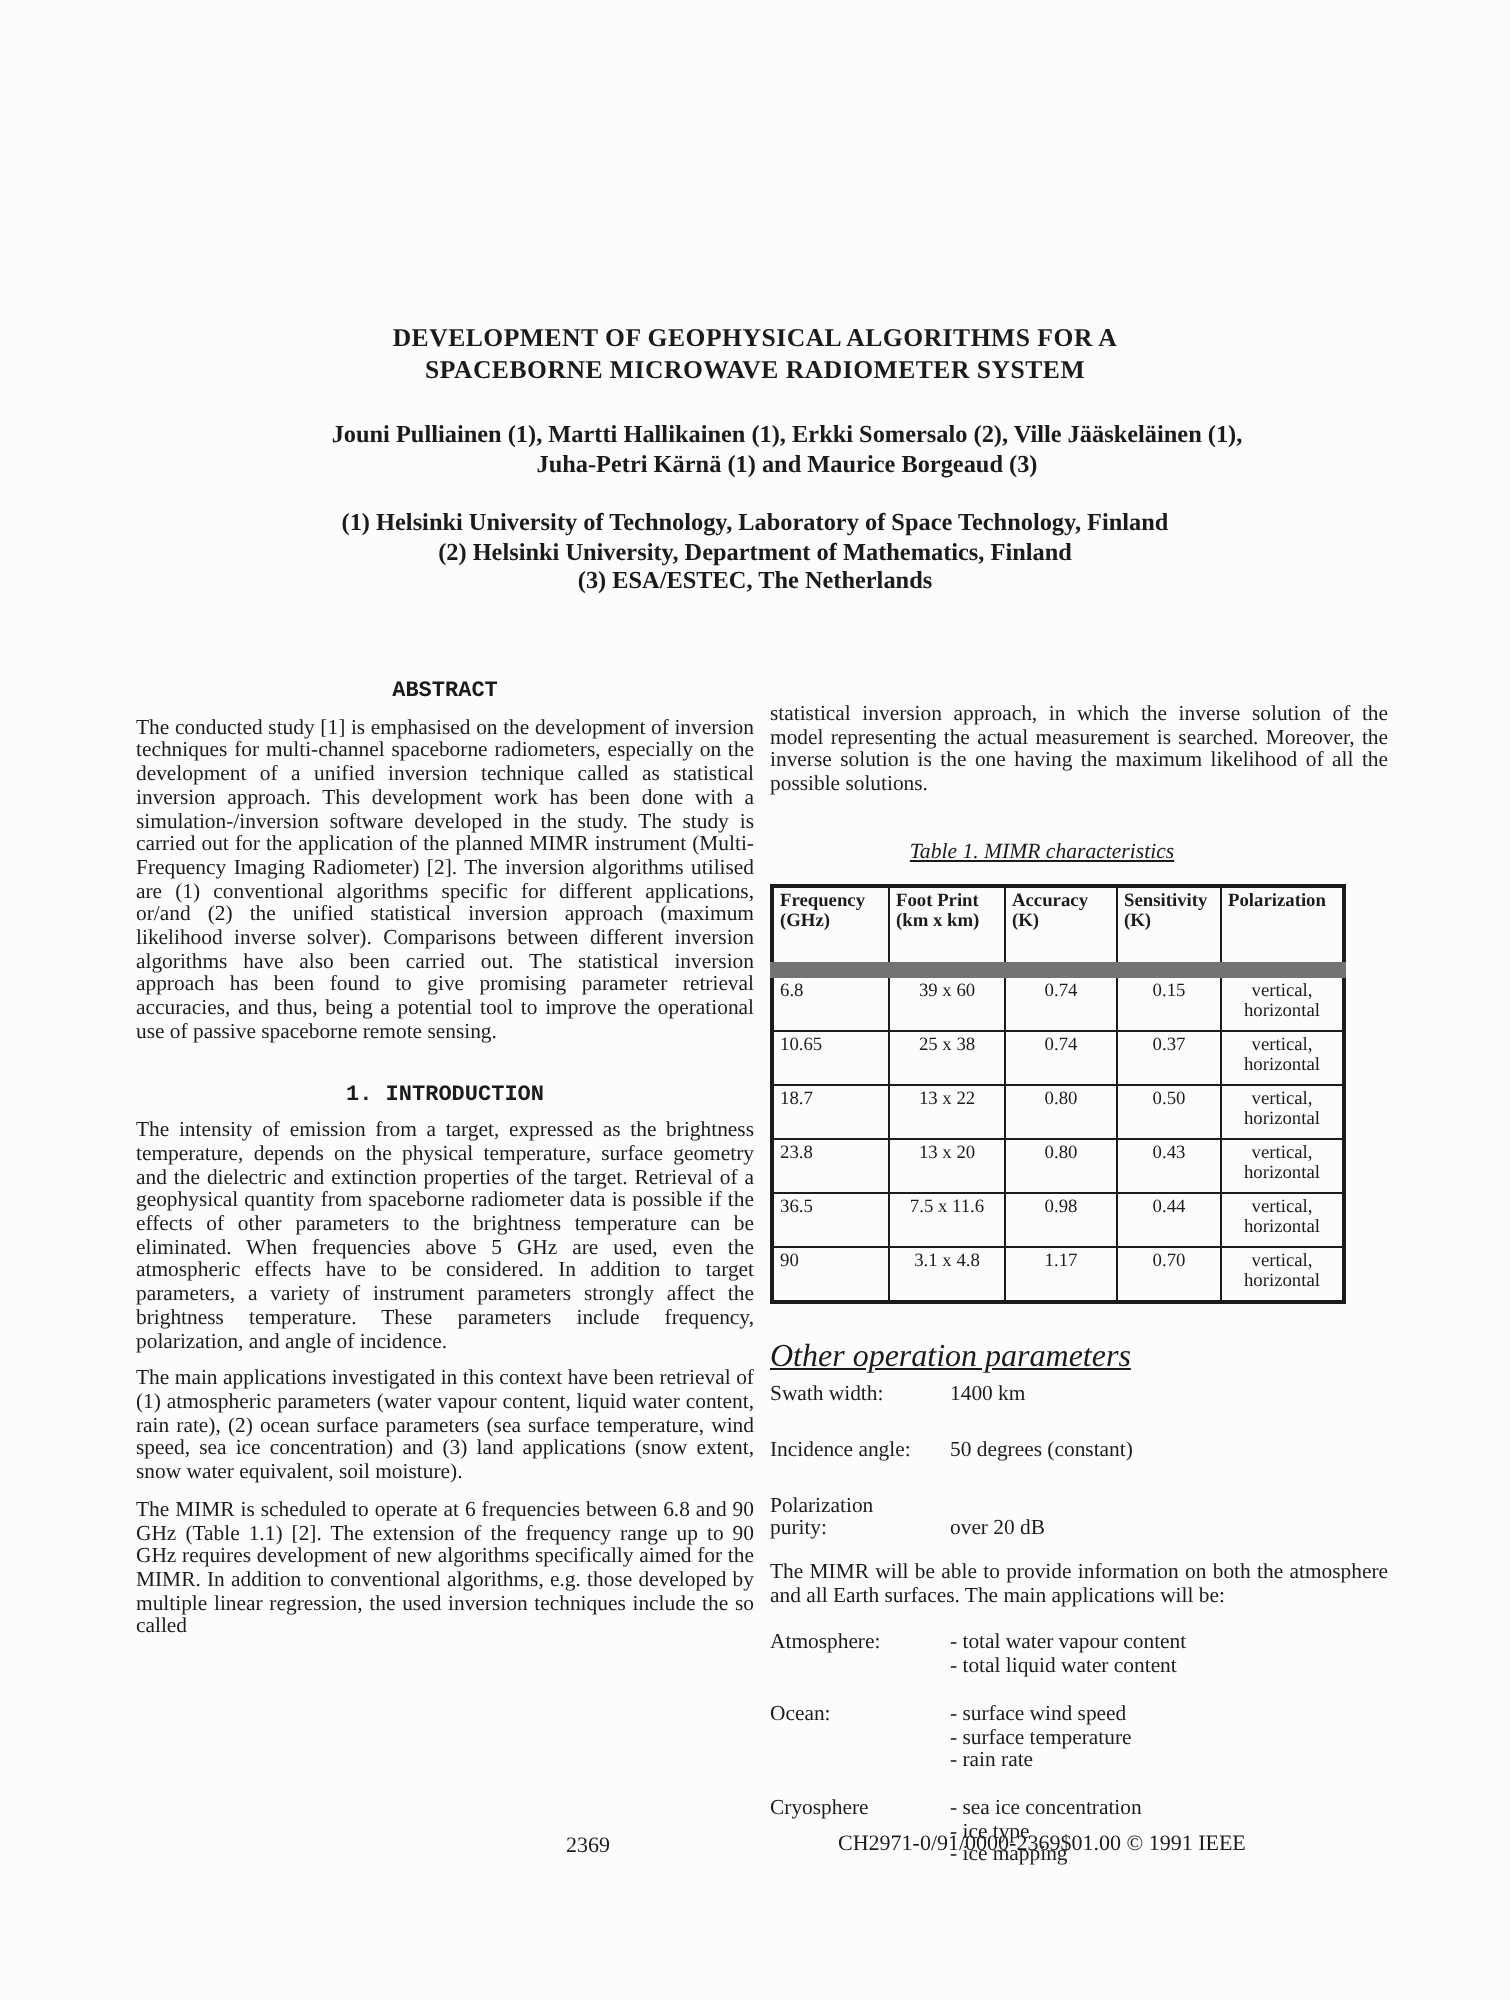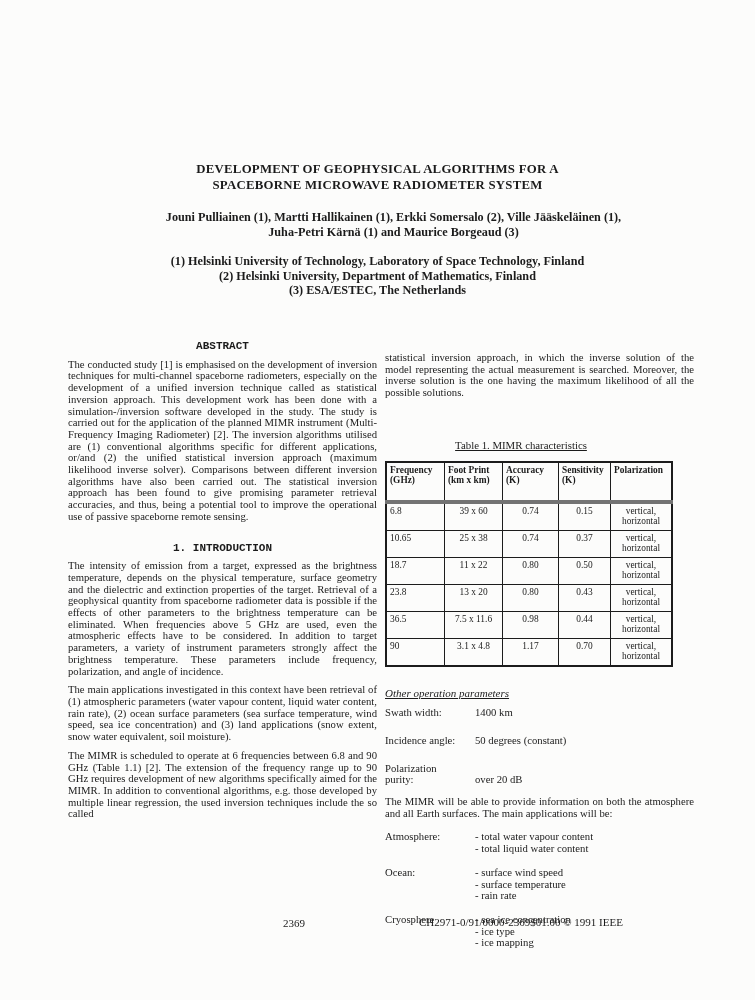--- a/index.html
+++ b/index.html
@@ -39,48 +39,48 @@
   }
   .col-right .para { text-align: justify; }
   .para { margin: 0 0 7px 0; }
   .section-heading {
     text-align: center; font-weight: bold; font-size: 11px; margin: 0 0 6px 0; font-family: Liberation Mono, monospace;
   }
   .intro-heading { margin-top: 20px; }
 
   
   .table-caption {
-    margin-top: 41px; width: 272px; text-align: center;
-    font-size: 10.8px; text-decoration: underline;
+    margin-top: 22px; width: 272px; text-align: center;
+    font-style: italic; font-size: 10.8px; text-decoration: underline;
   }
   table.mimr {
     margin-top: 9px; border-collapse: collapse; width: 270px;
     border: 2px solid #1c1c1c; table-layout: fixed;
     font-size: 9.4px; line-height: 10.6px;
   }
   table.mimr th, table.mimr td {
     border: 1px solid #1c1c1c; padding: 2px 3px; vertical-align: top;
     white-space: pre-line; overflow: hidden;
   }
   table.mimr th {
-    font-weight: bold; text-align: left; height: 33px; border-bottom: 4px solid #737373;
+    font-weight: bold; text-align: left; height: 33px; border-bottom: 8px solid #737373;
   }
   table.mimr td { height: 22px; }
   .c-freq  { width: 51px; }
   .c-foot  { width: 51px; }
   .c-acc   { width: 49px; }
   .c-sens  { width: 45px; }
   .c-pol   { width: 54px; }
   td.cell-foot, td.cell-acc, td.cell-sens, td.cell-pol { text-align: center; }
   td.cell-pol { vertical-align: middle; }
   td.cell-freq { vertical-align: middle; }
 
   
   .other-params-heading {
-    margin-top: 21px; font-style: italic; font-size: 11px; text-decoration: underline;
+    margin-top: 21px; font-style: italic; font-size: 16px; text-decoration: underline;
   }
   .params-list { margin-top: 8px; display: grid; grid-template-columns: 90px 1fr; row-gap: 16px; }
   .param-label { white-space: pre-line; }
   .param-value { align-self: end; }
 
   
   .apps-intro { margin-top: 10px; text-align: justify; }
   .apps-list { margin-top: 4px; }
   .app-item { display: grid; grid-template-columns: 90px 1fr; margin-top: 12px; }
   .app-lines { white-space: pre-line; }
@@ -145,21 +145,21 @@
         <tr>
           <td class="cell-freq">10.65</td>
           <td class="cell-foot">25 x 38</td>
           <td class="cell-acc">0.74</td>
           <td class="cell-sens">0.37</td>
           <td class="cell-pol">vertical,
 horizontal</td>
         </tr>
         <tr>
           <td class="cell-freq">18.7</td>
-          <td class="cell-foot">11 x 22</td>
+          <td class="cell-foot">13 x 22</td>
           <td class="cell-acc">0.80</td>
           <td class="cell-sens">0.50</td>
           <td class="cell-pol">vertical,
 horizontal</td>
         </tr>
         <tr>
           <td class="cell-freq">23.8</td>
           <td class="cell-foot">13 x 20</td>
           <td class="cell-acc">0.80</td>
           <td class="cell-sens">0.43</td>

